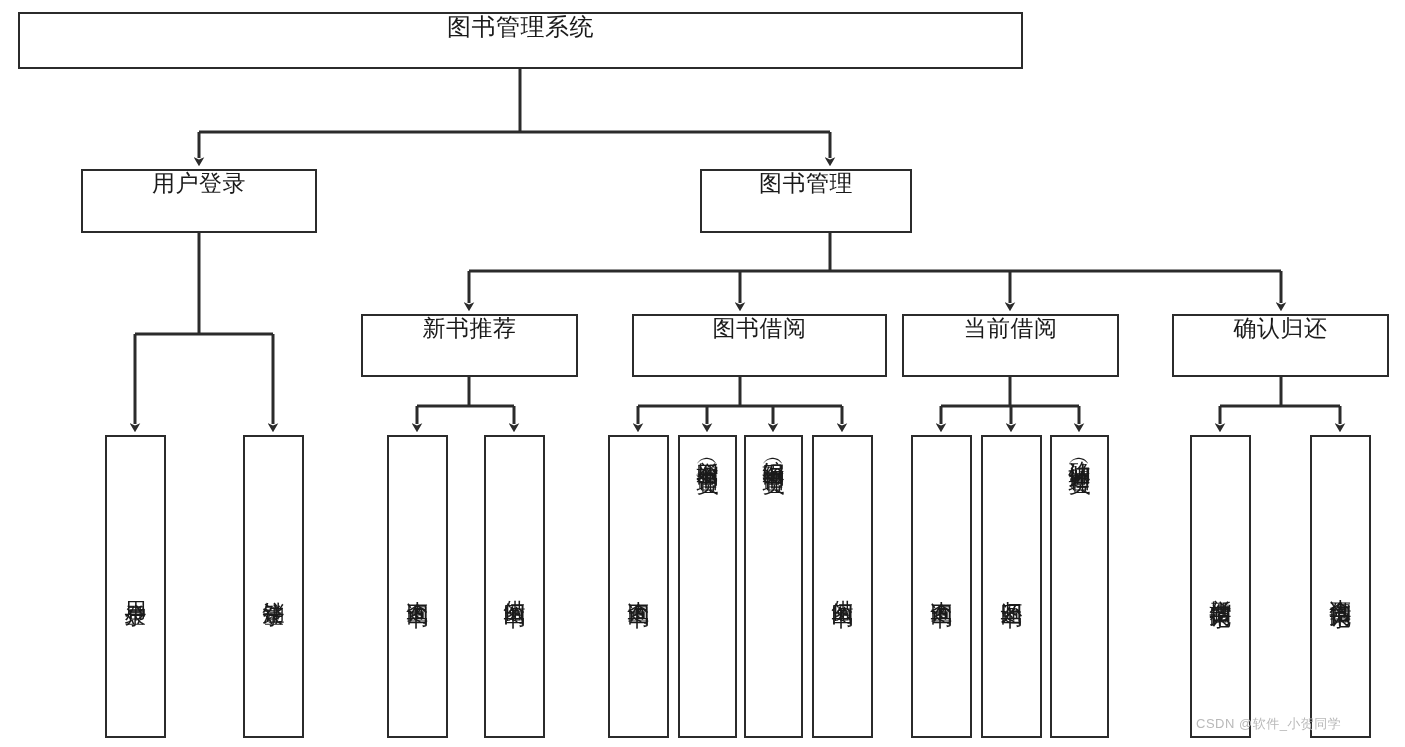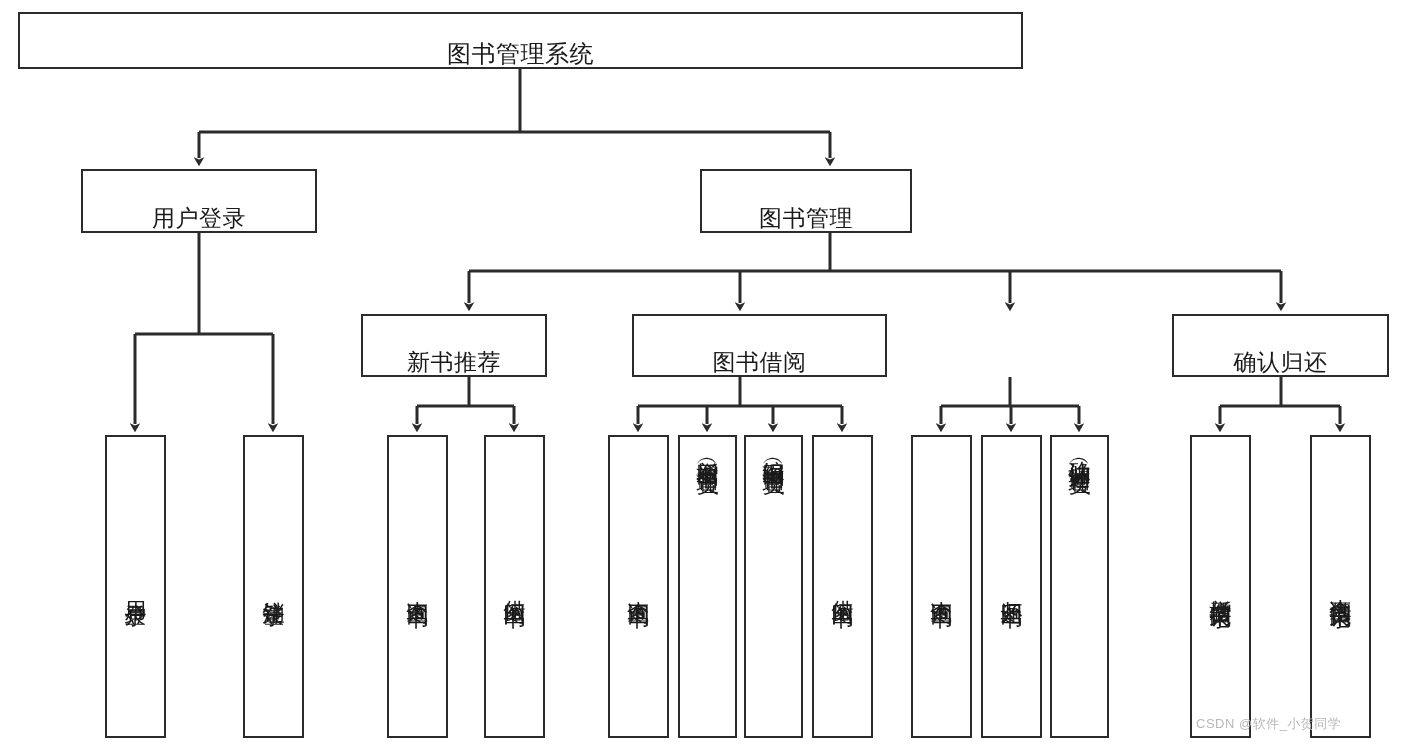--- a/index.html
+++ b/index.html
@@ -25,21 +25,21 @@
     width: 1405px;
     height: 747px;
     pointer-events: none;
   }
   .node {
     position: absolute;
     box-sizing: border-box;
     border: 2.5px solid #2b2b2b;
     background: #ffffff;
     display: flex;
-    align-items: flex-end;
+    align-items: flex-start;
     justify-content: center;
     color: #1a1a1a;
   }
   .node-label {
     display: block;
     text-align: center;
     letter-spacing: 0.5px;
     white-space: nowrap;
   }
   
@@ -138,26 +138,29 @@
     <span class="node-label">图书管理系统</span>
   </div>
 
   <div class="node horizontal" style="left:81px; top:169px; width:236px; height:64px;">
     <span class="node-label">用户登录</span>
   </div>
   <div class="node horizontal" style="left:700px; top:169px; width:212px; height:64px;">
     <span class="node-label">图书管理</span>
   </div>
 
-  <div class="node horizontal" style="left:361px; top:314px; width:186px; height:63px;">
+  <div class="node horizontal" style="left:361px; top:314px; width:217px; height:63px;">
     <span class="node-label">新书推荐</span>
   </div>
   <div class="node horizontal" style="left:632px; top:314px; width:255px; height:63px;">
     <span class="node-label">图书借阅</span>
   </div>
+  <div class="node horizontal" style="left:902px; top:314px; width:217px; height:63px;">
+    <span class="node-label">当前借阅</span>
+  </div>
   <div class="node horizontal" style="left:1172px; top:314px; width:217px; height:63px;">
     <span class="node-label">确认归还</span>
   </div>
 
   <div class="node vertical center-text" style="left:105px; top:435px; width:61px; height:303px;">
     <span class="node-label">用户登录</span>
   </div>
   <div class="node vertical center-text" style="left:243px; top:435px; width:61px; height:303px;">
     <span class="node-label">注销登录</span>
   </div>

